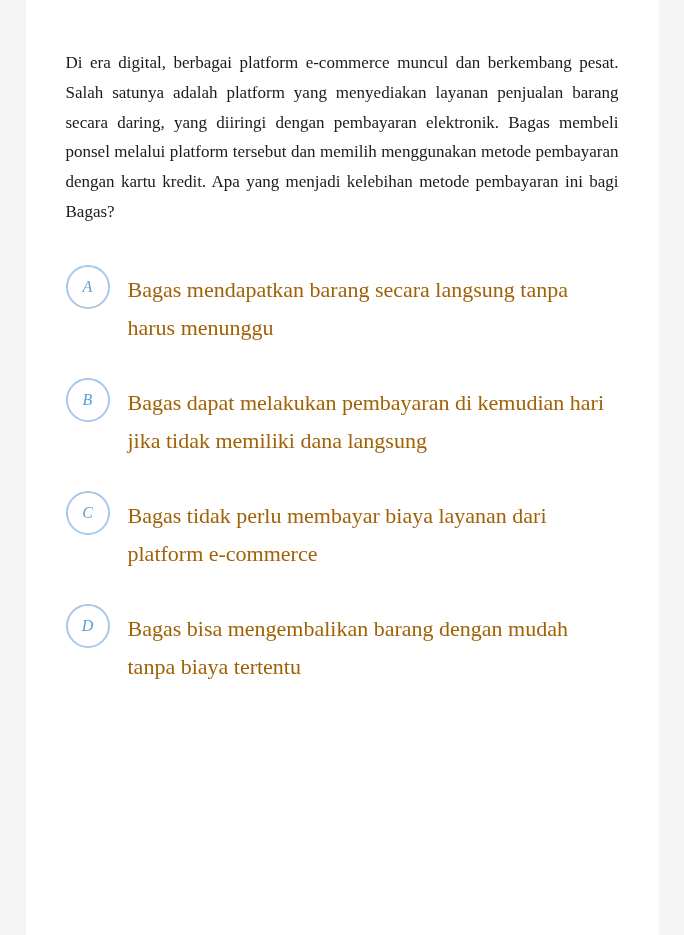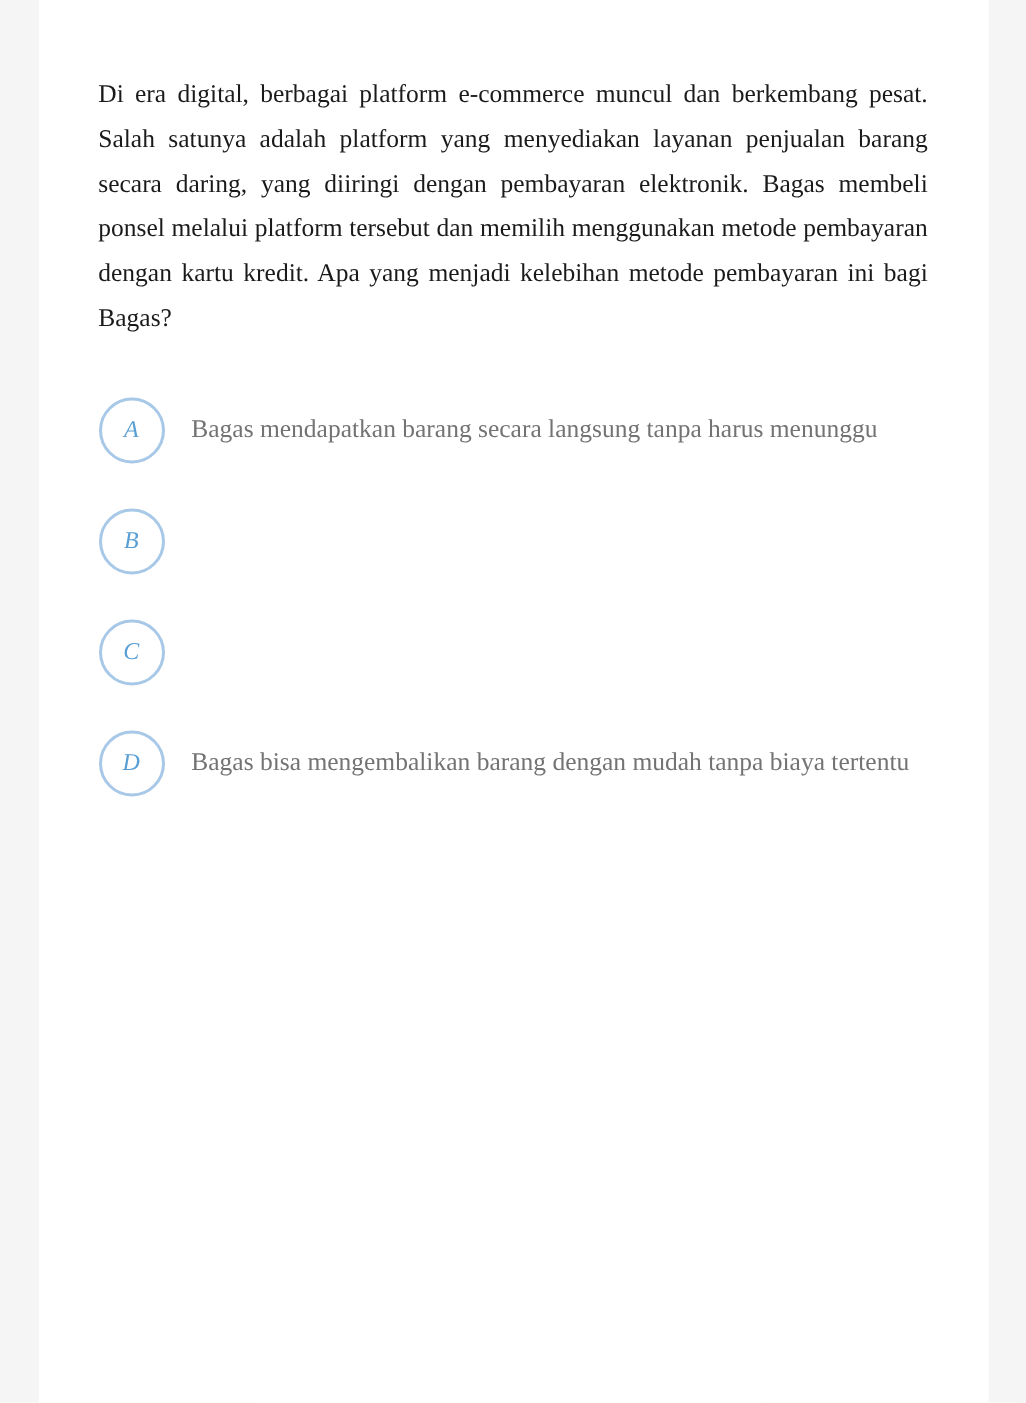--- a/index.html
+++ b/index.html
@@ -60,23 +60,23 @@
     }
 
     .option-circle span {
       font-size: 16px;
       color: #5a9fd4;
       font-family: 'Georgia', serif;
       font-style: italic;
     }
 
     .option-text {
-      font-size: 17px;
+      font-size: 22px;
       line-height: 1.75;
-      color: #737373;
+      color: #a16207;
       font-family: 'Georgia', serif;
       padding-top: 8px;
       flex: 1;
     }
   </style>
 </head>
 <body>
 
 <div class="card">
   <p class="question-text">Di era digital, berbagai platform e-commerce muncul dan berkembang pesat. Salah satunya adalah platform yang menyediakan layanan penjualan barang secara daring, yang diiringi dengan pembayaran elektronik. Bagas membeli ponsel melalui platform tersebut dan memilih menggunakan metode pembayaran dengan kartu kredit. Apa yang menjadi kelebihan metode pembayaran ini bagi Bagas?</p>
@@ -87,26 +87,28 @@
       <div class="option-circle">
         <span>A</span>
       </div>
       <div class="option-text">Bagas mendapatkan barang secara langsung tanpa harus menunggu</div>
     </div>
 
     <div class="option-item">
       <div class="option-circle">
         <span>B</span>
       </div>
+      <div class="option-text">Bagas dapat melakukan pembayaran di kemudian hari jika tidak memiliki dana langsung</div>
     </div>
 
     <div class="option-item">
       <div class="option-circle">
         <span>C</span>
       </div>
+      <div class="option-text">Bagas tidak perlu membayar biaya layanan dari platform e-commerce</div>
     </div>
 
     <div class="option-item">
       <div class="option-circle">
         <span>D</span>
       </div>
       <div class="option-text">Bagas bisa mengembalikan barang dengan mudah tanpa biaya tertentu</div>
     </div>
   </div>
 </div>

